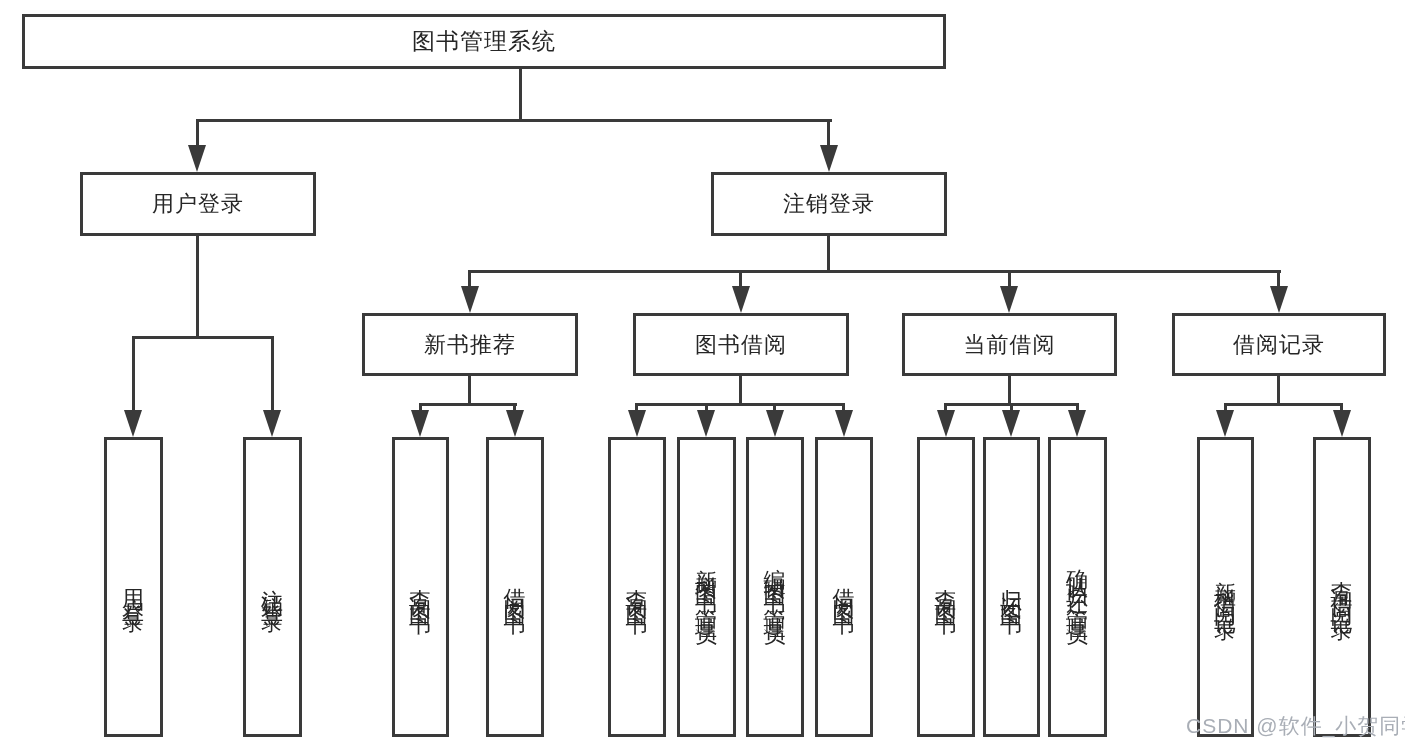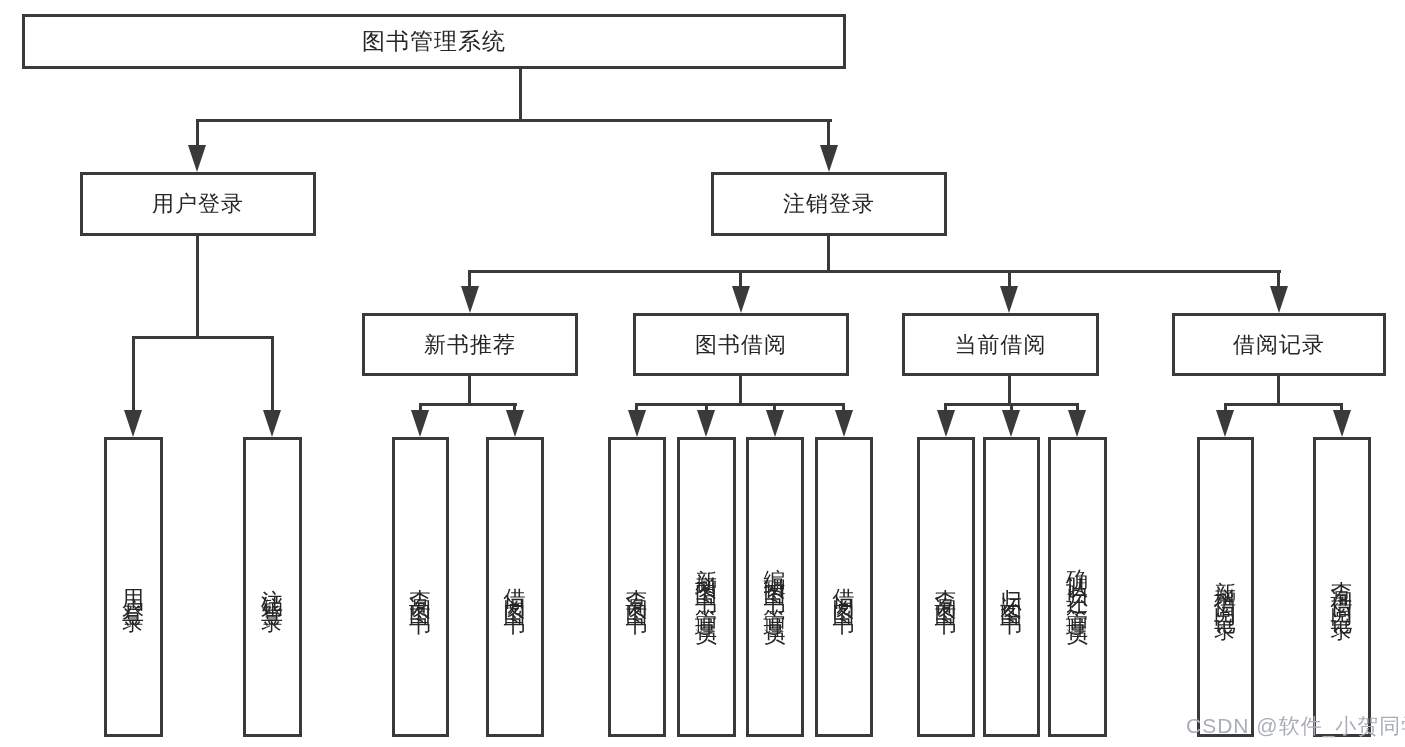--- a/index.html
+++ b/index.html
@@ -60,21 +60,21 @@
     letter-spacing: 1px;
     z-index: 5;
     white-space: nowrap;
   }
 </style>
 </head>
 <body>
 
 <div class="canvas">
 
-  <div class="box hbox root-box" style="left:22px; top:14px; width:824px; height:55px;">
+  <div class="box hbox root-box" style="left:22px; top:14px; width:924px; height:55px;">
     <span>图书管理系统</span>
   </div>
 
   <div class="line" style="left:519px; top:69px; width:3px; height:52px;"></div>
   <div class="line" style="left:196px; top:119px; width:636px; height:3px;"></div>
   <div class="line" style="left:196px; top:119px; width:3px; height:29px;"></div>
   <div class="arrow" style="left:188px; top:145px;"></div>
   <div class="line" style="left:827px; top:119px; width:3px; height:29px;"></div>
   <div class="arrow" style="left:820px; top:145px;"></div>
 
@@ -102,21 +102,21 @@
   <div class="arrow" style="left:1000px; top:286px;"></div>
   <div class="line" style="left:1277px; top:270px; width:3px; height:18px;"></div>
   <div class="arrow" style="left:1270px; top:286px;"></div>
 
   <div class="box hbox" style="left:362px; top:313px; width:216px; height:63px;">
     <span>新书推荐</span>
   </div>
   <div class="box hbox" style="left:633px; top:313px; width:216px; height:63px;">
     <span>图书借阅</span>
   </div>
-  <div class="box hbox" style="left:902px; top:313px; width:197px; height:63px;align-items:center;">
+  <div class="box hbox" style="left:902px; top:313px; width:215px; height:63px;align-items:center;">
     <span>当前借阅</span>
   </div>
   <div class="box hbox" style="left:1172px; top:313px; width:214px; height:63px;">
     <span>借阅记录</span>
   </div>
 
   <div class="line" style="left:468px; top:376px; width:3px; height:30px;"></div>
   <div class="line" style="left:419px; top:403px; width:98px; height:3px;"></div>
   <div class="line" style="left:419px; top:403px; width:3px; height:9px;"></div>
   <div class="arrow" style="left:411px; top:410px;"></div>

